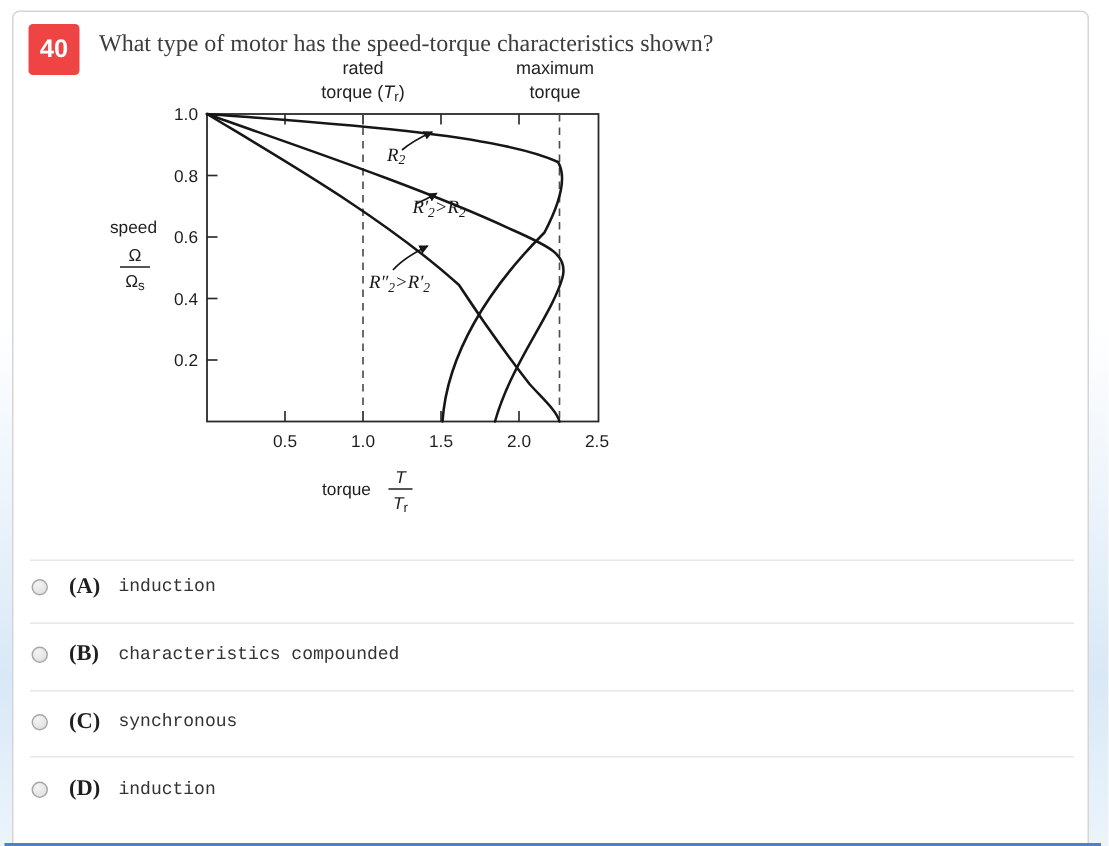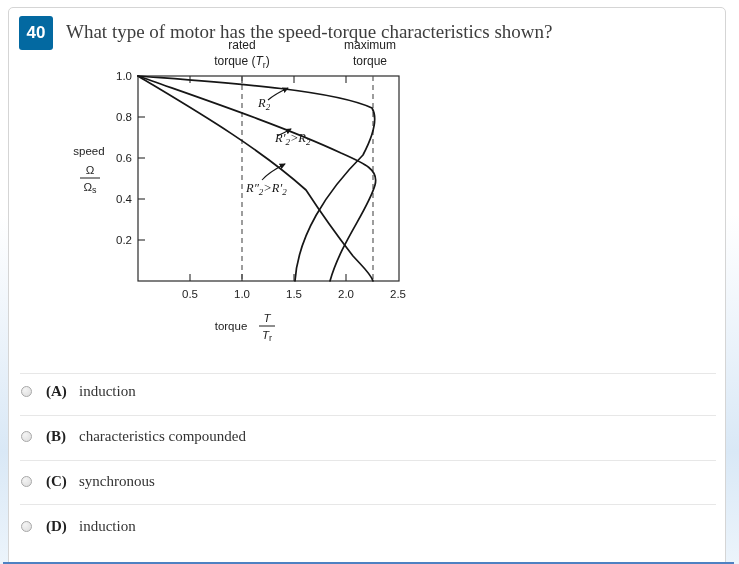--- a/index.html
+++ b/index.html
@@ -8,46 +8,46 @@
     background:linear-gradient(180deg,#ffffff 0%,#ffffff 38%,#eaf2fa 62%,#d9e8f6 80%,#ecf4fb 100%);
     font-family:"Liberation Sans","DejaVu Sans",sans-serif;
   }
   .card{
     position:absolute;left:8px;top:7px;width:718px;height:570px;
     background:#ffffff;border:1px solid #d5d5d5;border-radius:5px;
     box-sizing:border-box;
   }
   .qbadge{
     position:absolute;left:10px;top:8px;width:34px;height:34px;border-radius:3px;
-    background:#0369a1;color:#ffffff;font-weight:bold;font-size:17px;
+    background:#ef4444;color:#ffffff;font-weight:bold;font-size:17px;
     display:flex;align-items:center;justify-content:center;
   }
   .qtext{
     position:absolute;left:57px;top:13px;
     font-family:"Liberation Serif","DejaVu Serif",serif;
-    font-size:19px;color:#3d3d3d;
+    font-size:16px;color:#3d3d3d;
   }
   .figure{position:absolute;left:47px;top:20px;width:368px;height:322px;}
   .divider{position:absolute;left:11px;width:696px;height:1px;background:#e7e7e7;}
   .opt{
     position:absolute;left:0;width:700px;height:22px;
     display:flex;align-items:center;
   }
   .radio{
     width:11px;height:11px;border-radius:50%;margin-left:12px;flex:0 0 auto;
     background:radial-gradient(circle at 35% 30%,#f4f4f4,#dcdcdc);
     border:1px solid #a8a8a8;box-sizing:border-box;
   }
   .optletter{
     margin-left:14px;font-family:"Liberation Serif","DejaVu Serif",serif;
     font-weight:bold;font-size:15px;color:#1f1f1f;flex:0 0 auto;min-width:26px;
   }
   .optlabel{
-    margin-left:7px;font-family:Liberation Serif, serif;
-    font-size:15px;color:#333333;
+    margin-left:7px;font-family:Liberation Mono, monospace;
+    font-size:12px;color:#333333;
   }
   .bottom-bar{position:absolute;left:3px;bottom:0;width:731px;height:2px;background:#4e81c2;z-index:5;}
   svg text{fill:#1d1d1d;}
   .ax{font-family:"Liberation Sans","DejaVu Sans",sans-serif;font-size:11.5px;}
   .ann{font-family:"Liberation Sans","DejaVu Sans",sans-serif;font-size:12px;fill:#222;}
   .cl{font-family:"Liberation Serif","DejaVu Serif",serif;font-style:italic;font-size:12.5px;fill:#161616;}
   .sub{font-size:9px;}
 </style>
 </head>
 <body>

